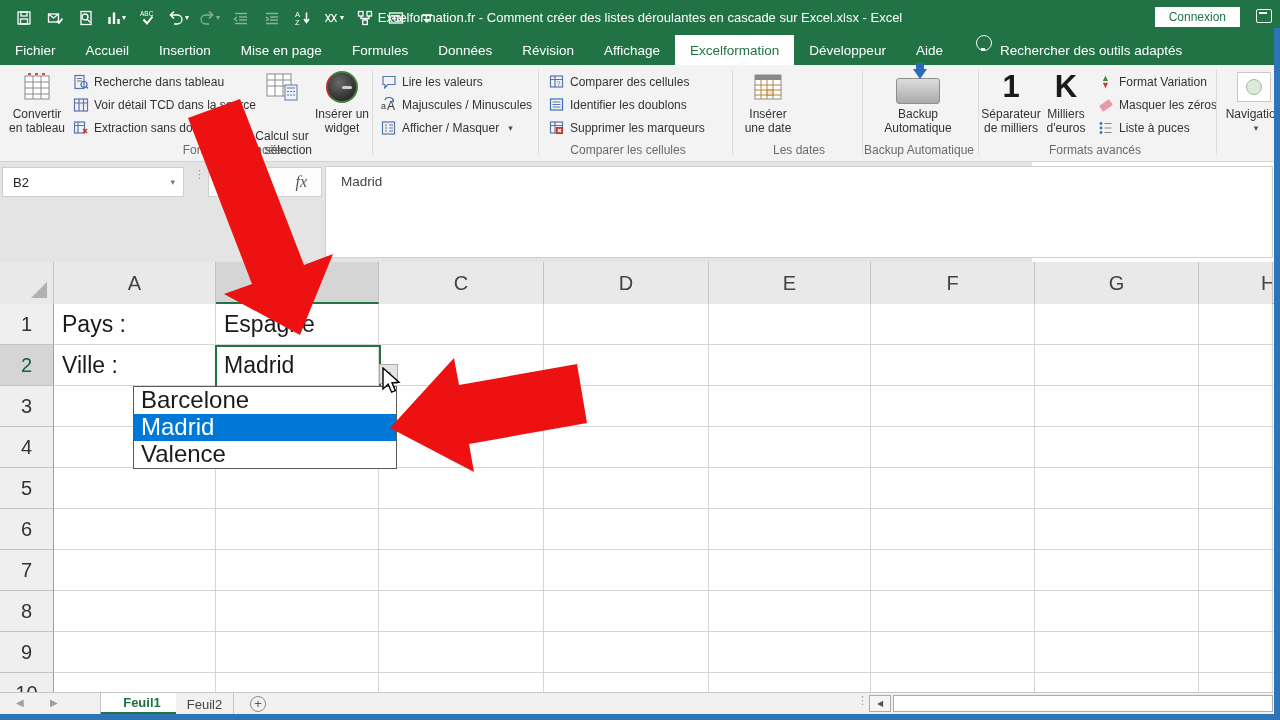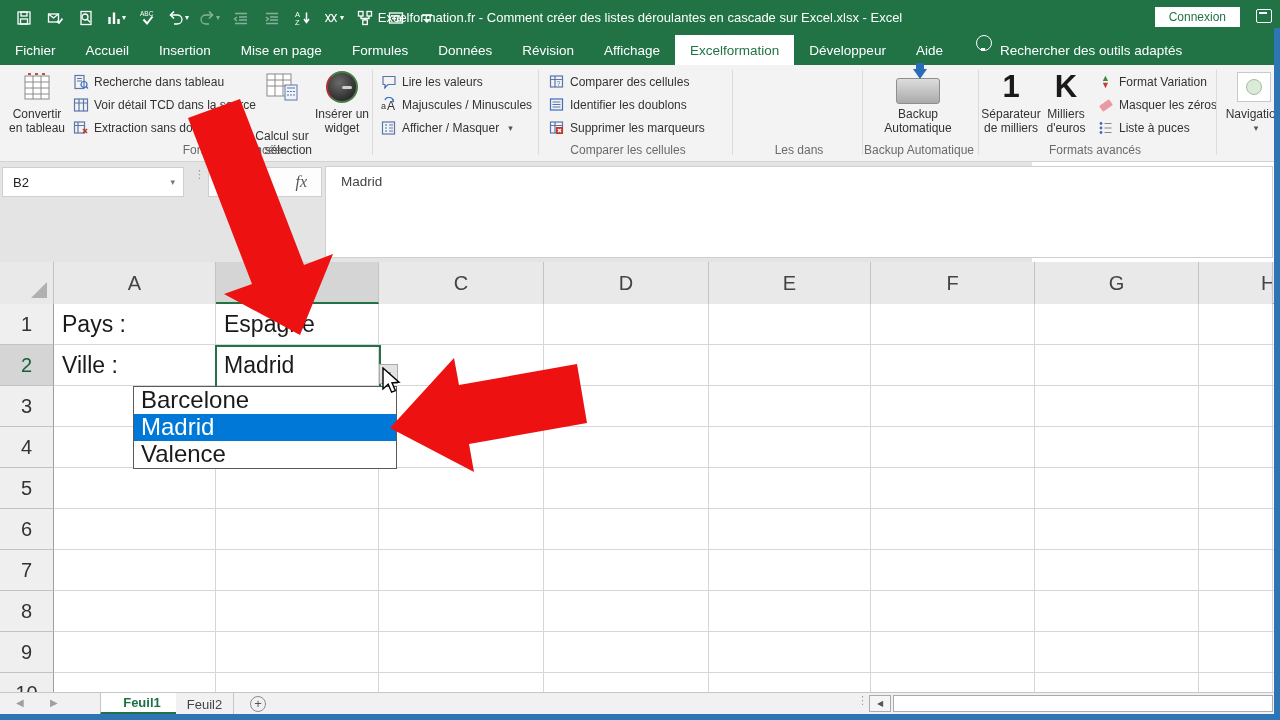--- a/index.html
+++ b/index.html
@@ -337,21 +337,32 @@
             <path d="M1.5 5.5h12M6 2v11"></path>
             <rect x="7" y="7" width="7" height="7" fill="#c0392b" stroke="none"></rect>
             <path d="M9 9l3 3M12 9l-3 3" stroke="#fff" stroke-width="1.4"></path>
           </svg>
         </span>
       <span>Supprimer les marqueurs</span>
     </div>
     <div class="glabel" style="left:548px;width:160px;">Comparer les cellules</div>
     <div class="gsep" style="left:732px;"></div>
 
-    <div class="glabel" style="left:738px;width:122px;">Les dans</div>
+    <div class="bigbtn" style="left:738px;width:60px;">
+      <span class="bic">
+          <svg width="32" height="32" viewBox="0 0 32 32">
+            <rect x="3" y="4" width="26" height="24" class="tblsvg"></rect>
+            <rect x="3" y="4" width="26" height="5" fill="#8a8a8a"></rect>
+            <path d="M3 14h26M3 19h26M3 24h26M9 9v19M15 9v19M21 9v19" stroke="#b5843c" fill="none"></path>
+            <rect x="15" y="19" width="6" height="5" fill="#f7e3bd" stroke="#b5843c"></rect>
+          </svg>
+        </span>
+      <span>Insérer une date</span>
+    </div>
+    <div class="glabel" style="left:738px;width:122px;">Les dates</div>
     <div class="gsep" style="left:862px;"></div>
 
     <div class="bigbtn" style="left:876px;width:84px;">
       <span class="bic">
           <span class="backupic"></span>
         </span>
       <span>Backup Automatique</span>
     </div>
     <div class="glabel" style="left:862px;width:114px;">Backup Automatique</div>
     <div class="gsep" style="left:978px;"></div>

